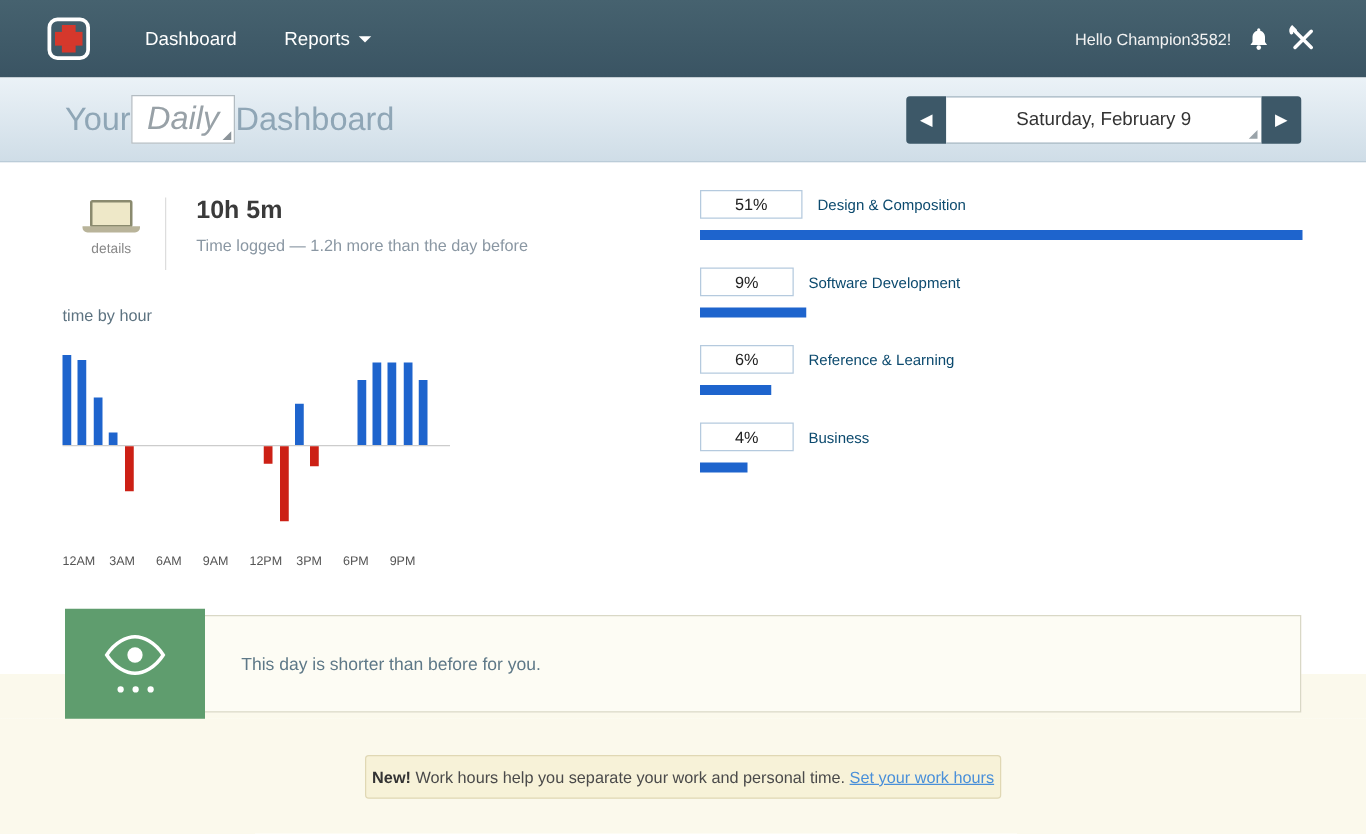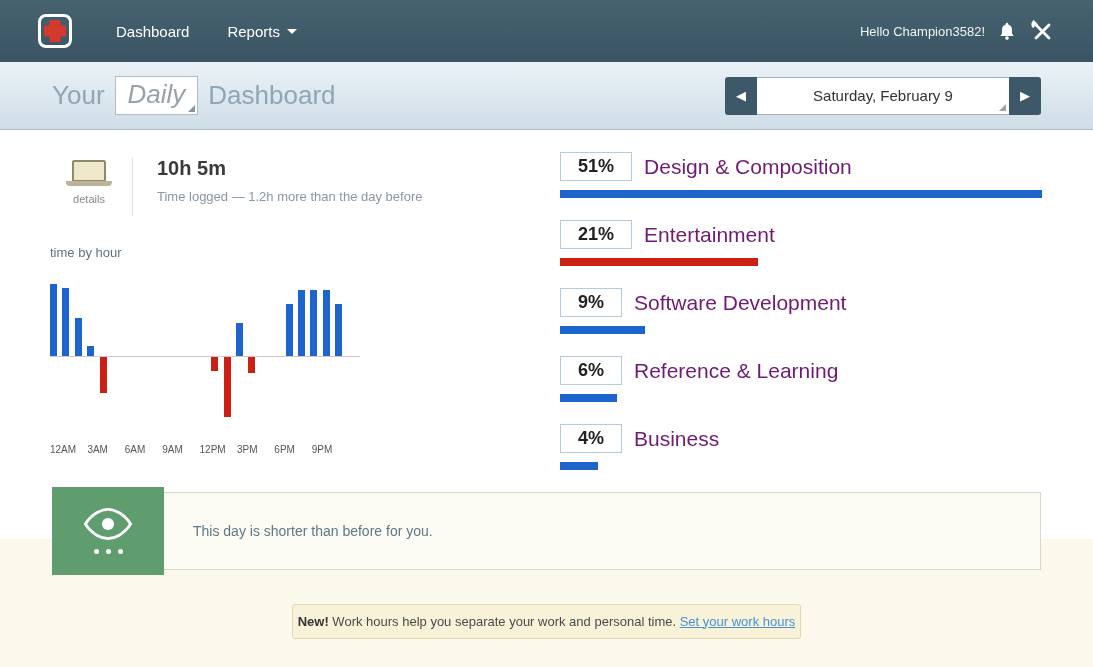--- a/index.html
+++ b/index.html
@@ -26,21 +26,21 @@
   .topbar-right { margin-left:auto; display:flex; align-items:center; gap:12px;justify-content:flex-end; }
   .greeting { color:#f2f2f2; font-size:13px; }
   .icon-btn { cursor:pointer; display:flex; align-items:center; }
 
   
   .subheader {
     height:68px; background:linear-gradient(#ebf2f7,#cfdde7);
     border-bottom:1px solid #a9bfcd;
     display:flex; align-items:center; padding:0 52px;
   }
-  .page-title { font-size:26px; color:#8fa6b6; display:flex; align-items:center; gap:10px; }
+  .page-title { font-size:26px; color:#8fa6b6; display:flex; align-items:center; }
   .daily-box {
     border:1px solid #b3bcc2; background:#fff; padding:2px 12px 4px;
     font-style:italic; color:#98a1a7; position:relative; cursor:pointer;
   }
   .daily-box::after { content:""; position:absolute; right:2px; bottom:2px; border-bottom:7px solid #8a9399; border-left:7px solid transparent; }
   .date-nav { margin-left:auto; display:flex; height:38px; }
   .date-arrow {
     width:32px; background:#3d5868; color:#fff; display:flex; align-items:center; justify-content:center;
     font-size:13px; cursor:pointer;
   }
@@ -84,22 +84,22 @@
     width:90px; height:90px; border-radius:50%; background:#f7f3e0; border:1px solid #e0dcc8;
     display:flex; align-items:center; justify-content:center;
     font-size:40px; font-weight:bold; color:#3d3d3d;
   }
   .pulse-delta { margin-top:16px; font-size:12px; color:#8a8a8a; text-align:center; }
   .delta-arrow { color:#b03024; font-size:11px; margin-right:3px; }
 
   .category-list { position:absolute; left:560px; top:22px; width:482px; }
   .cat-row { margin-bottom:22px; cursor:pointer; }
   .cat-head { display:flex; align-items:center; }
-  .cat-badge { border:1px solid #b5cade; background:#fff; padding:3px 17px; font-size:18px; font-weight:bold; color:#222; }
-  .cat-label { margin-left:12px; font-size:21px; color:#701a75; }
+  .cat-badge { border:1px solid #b5cade; background:#fff; padding:3px 27px; font-size:13px; font-weight:normal; color:#222; }
+  .cat-label { margin-left:12px; font-size:12px; color:#0c4a6e; }
   .cat-bar { height:8px; margin-top:9px; background:#1e64cd; }
 
   
   .notice { position:relative; height:88px; background:linear-gradient(#fff 0 52px, #fbf9ec 52px); }
   .notice-box {
     position:absolute; left:52px; right:52px; top:5px; bottom:5px;
     background:#fdfcf4; border:1px solid #d9d8c6;
     display:flex; align-items:center; padding-left:140px;
     font-size:14px; color:#5e7887;
   }
@@ -222,27 +222,20 @@
   <div class="category-list">
 
     <div class="cat-row">
       <div class="cat-head">
         <span class="cat-badge">51%</span>
         <span class="cat-label">Design &amp; Composition</span>
       </div>
       <div class="cat-bar" style="width: 100%; background: rgb(30, 100, 205);"></div>
     </div>
 
-    <div class="cat-row">
-      <div class="cat-head">
-        <span class="cat-badge">21%</span>
-        <span class="cat-label">Entertainment</span>
-      </div>
-      <div class="cat-bar" style="width: 41.1765%; background: rgb(204, 32, 21);"></div>
-    </div>
 
     <div class="cat-row">
       <div class="cat-head">
         <span class="cat-badge">9%</span>
         <span class="cat-label">Software Development</span>
       </div>
       <div class="cat-bar" style="width: 17.6471%; background: rgb(30, 100, 205);"></div>
     </div>
 
     <div class="cat-row">

